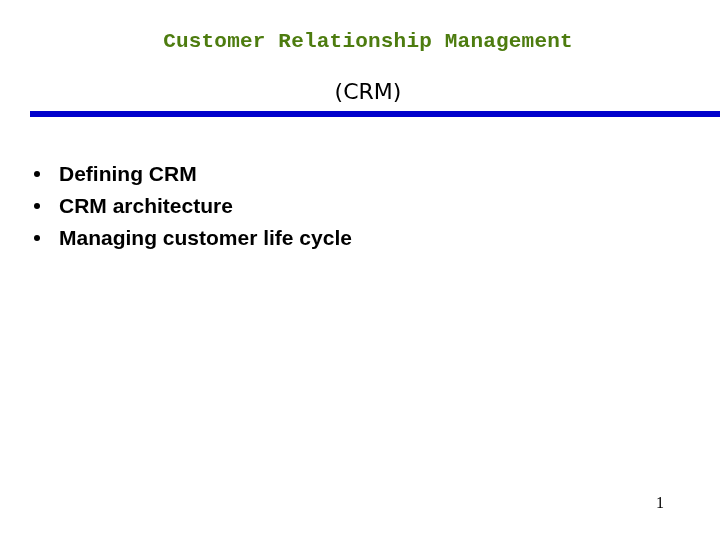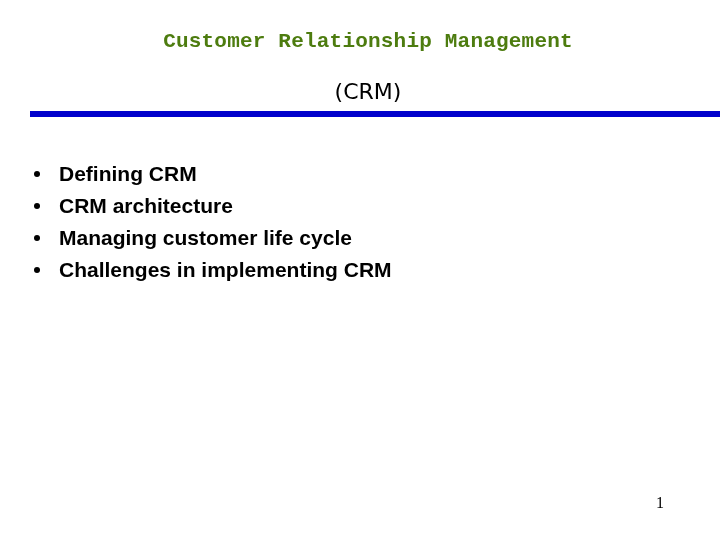--- a/index.html
+++ b/index.html
@@ -121,21 +121,17 @@
       <span class="bullet-text">Defining CRM</span>
     </li>
     <li>
       <span class="bullet-dot"></span>
       <span class="bullet-text">CRM architecture</span>
     </li>
     <li>
       <span class="bullet-dot"></span>
       <span class="bullet-text">Managing customer life cycle</span>
     </li>
-    <li>
-      <span class="bullet-dot"></span>
-      <span class="bullet-text">Challenges in implementing CRM</span>
-    </li>
   </ul>
 
   <div id="page-number">1</div>
 
 </div>
 
 </body></html>

